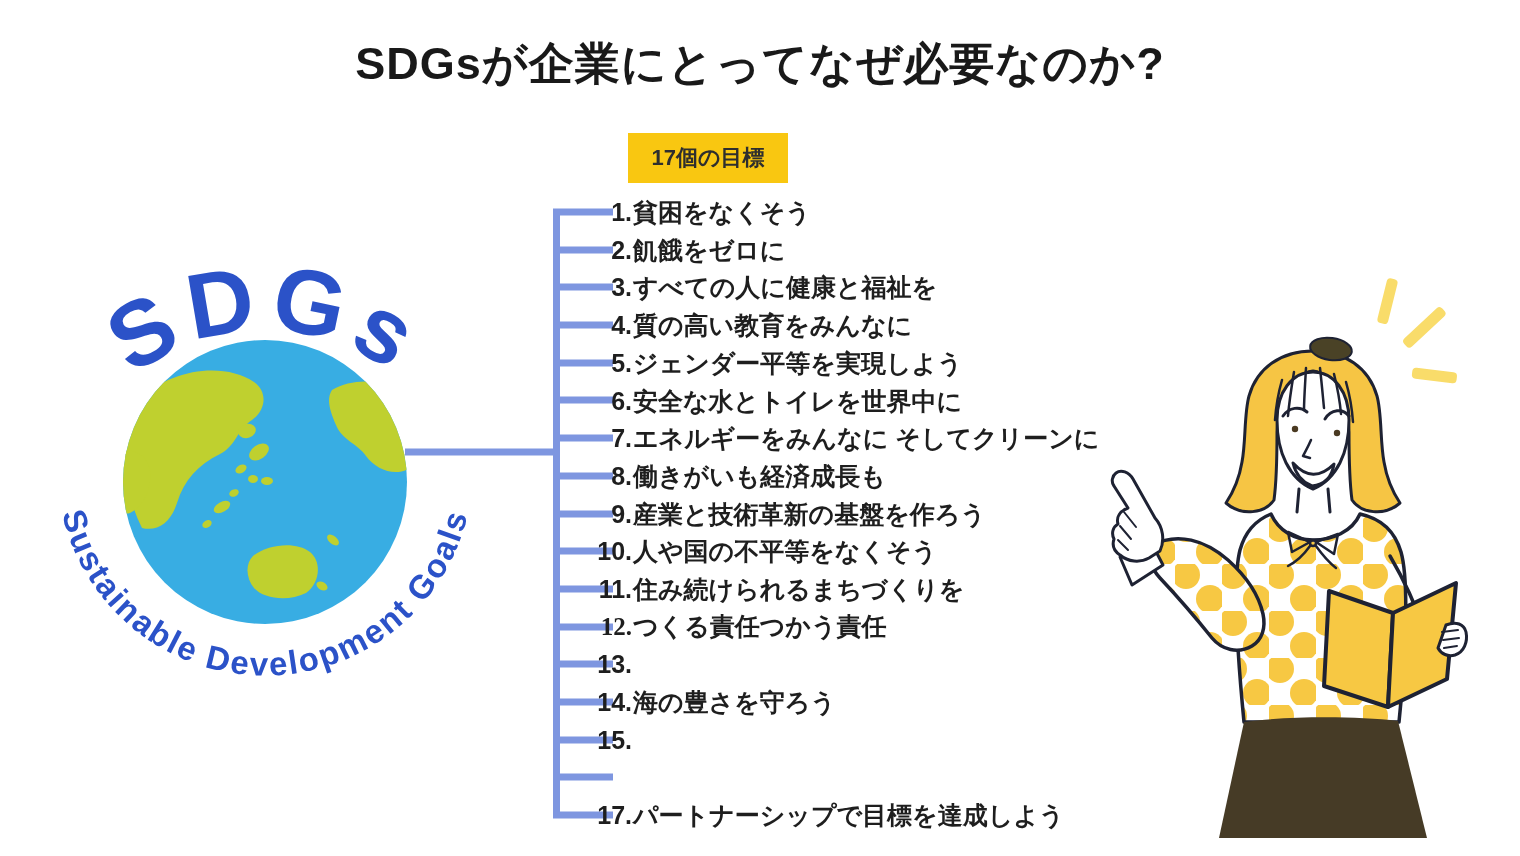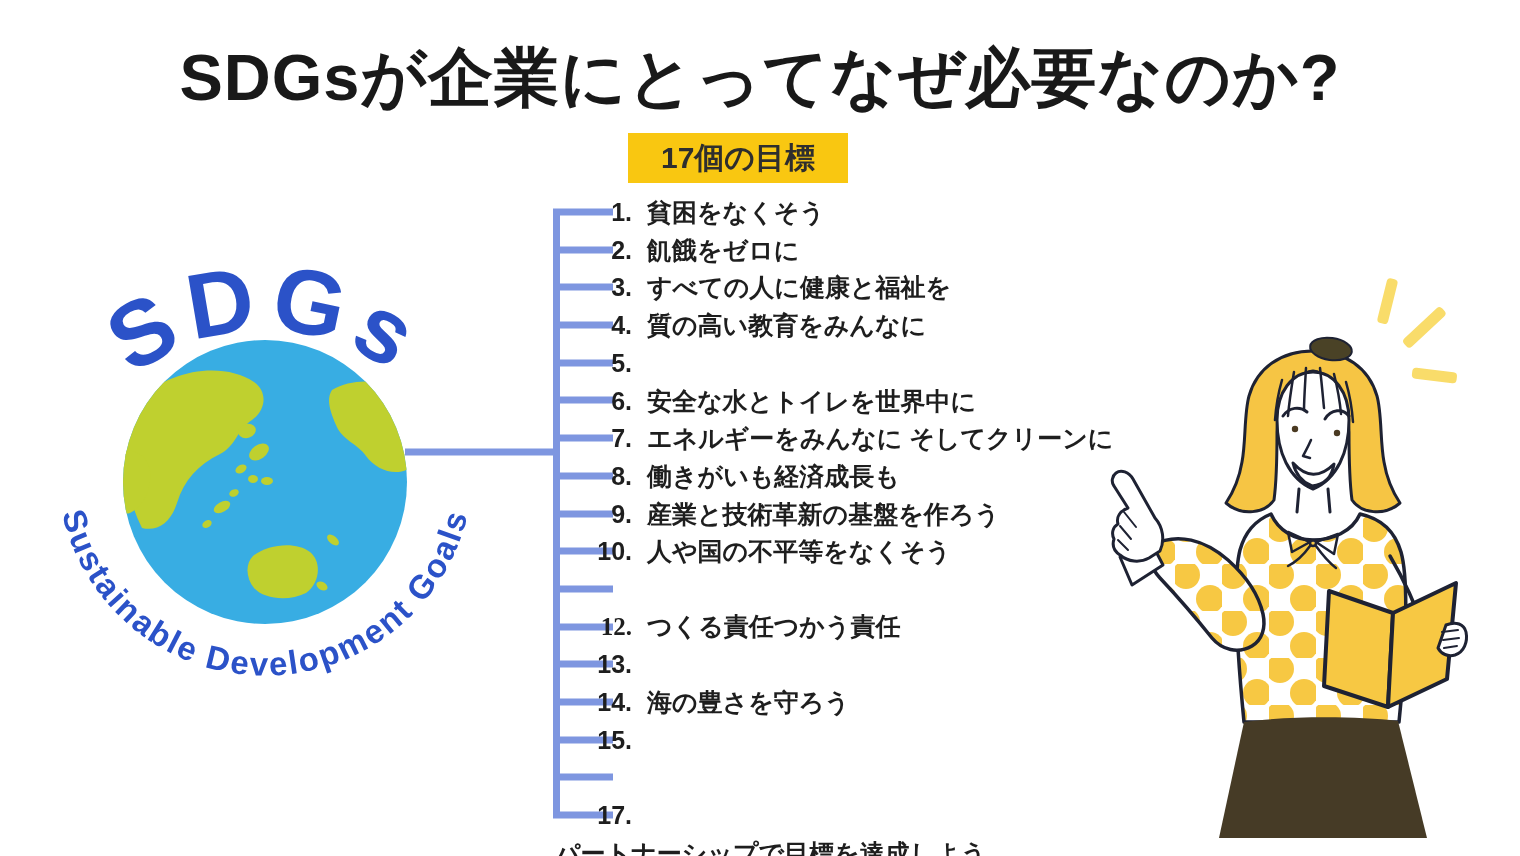--- a/index.html
+++ b/index.html
@@ -4,34 +4,34 @@
 <style>
   html,body{margin:0;padding:0;}
   body{
     width:1520px;height:856px;position:relative;overflow:hidden;
     background:#ffffff;
     font-family:"Liberation Sans", sans-serif;
   }
   .scene{position:absolute;left:0;top:0;z-index:1;}
   .page-title{
     position:absolute;top:34px;left:0;width:1520px;text-align:center;
-    font-size:65px;font-weight:800;color:#191919;letter-spacing:1px;z-index:3;
+    font-size:45px;font-weight:800;color:#191919;letter-spacing:1px;z-index:3;
   }
   .badge{
-    position:absolute;left:628px;top:133px;width:220px;height:50px;
+    position:absolute;left:628px;top:133px;width:160px;height:50px;
     background:#F9C711;display:flex;align-items:center;justify-content:center;
-    font-size:30px;font-weight:bold;color:#2E2E2E;z-index:3;
+    font-size:22px;font-weight:bold;color:#2E2E2E;z-index:3;
   }
   .goals-list{position:absolute;left:0;top:0;width:1520px;height:856px;z-index:3;}
   .goal-row{
     position:absolute;left:540px;height:38px;line-height:38px;display:flex;
     font-weight:bold;font-size:25px;color:#1E1E1E;white-space:nowrap;
   }
   .goal-num{display:inline-block;width:92px;text-align:right;}
-  .goal-label{margin-left:15px;}
+  .goal-label{margin-left:1px;}
   .arc-text{fill:#2B52C8;font-family:"Liberation Sans",sans-serif;font-weight:bold;}
   .arc-top-text{font-size:92px;letter-spacing:9px;}
   .arc-bottom-text{font-size:33px;letter-spacing:2px;}
 </style>
 </head>
 <body>
 
 <svg class="scene" width="1520" height="856" viewBox="0 0 1520 856">
   <defs>
     <clipPath id="globe-clip">
@@ -151,20 +151,21 @@
     <div class="goal-row" style="top: 268.4px;">
     <span class="goal-num">3.</span>
     <span class="goal-label">すべての人に健康と福祉を</span>
   </div>
     <div class="goal-row" style="top: 306.1px;">
     <span class="goal-num">4.</span>
     <span class="goal-label">質の高い教育をみんなに</span>
   </div>
     <div class="goal-row" style="top: 343.8px;">
     <span class="goal-num">5.</span>
+    <span class="goal-label">ジェンダー平等を実現しよう</span>
   </div>
     <div class="goal-row" style="top: 381.5px;">
     <span class="goal-num">6.</span>
     <span class="goal-label">安全な水とトイレを世界中に</span>
   </div>
     <div class="goal-row" style="top: 419.2px;">
     <span class="goal-num">7.</span>
     <span class="goal-label">エネルギーをみんなに そしてクリーンに</span>
   </div>
     <div class="goal-row" style="top: 456.9px;">
@@ -172,31 +173,35 @@
     <span class="goal-label">働きがいも経済成長も</span>
   </div>
     <div class="goal-row" style="top: 494.6px;">
     <span class="goal-num">9.</span>
     <span class="goal-label">産業と技術革新の基盤を作ろう</span>
   </div>
     <div class="goal-row" style="top: 532.3px;">
     <span class="goal-num">10.</span>
     <span class="goal-label">人や国の不平等をなくそう</span>
   </div>
+    <div class="goal-row" style="top: 570px;">
+    <span class="goal-num">11.</span>
+    <span class="goal-label">住み続けられるまちづくりを</span>
+  </div>
     <div class="goal-row" style="top: 607.7px; font-family: Liberation Serif, serif;">
     <span class="goal-num">12.</span>
     <span class="goal-label">つくる責任つかう責任</span>
   </div>
     <div class="goal-row" style="top: 645.4px;">
     <span class="goal-num">13.</span>
   </div>
     <div class="goal-row" style="top: 683.1px;">
     <span class="goal-num">14.</span>
     <span class="goal-label">海の豊さを守ろう</span>
   </div>
     <div class="goal-row" style="top: 720.8px;">
     <span class="goal-num">15.</span>
   </div>
-    <div class="goal-row" style="top: 796.2px; flex-direction: column;">
+    <div class="goal-row" style="top: 796.2px;">
     <span class="goal-num">17.</span>
     <span class="goal-label">パートナーシップで目標を達成しよう</span>
   </div>
   </div>
 
 </body></html>

